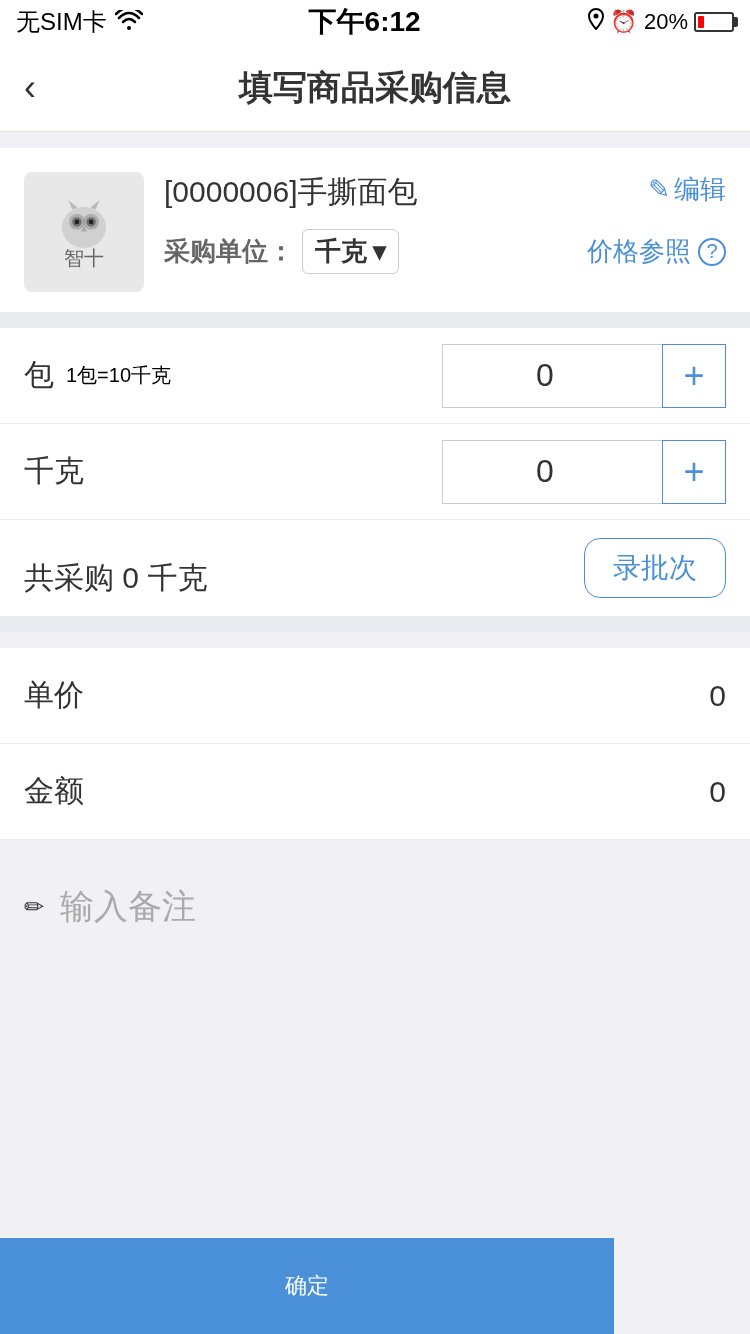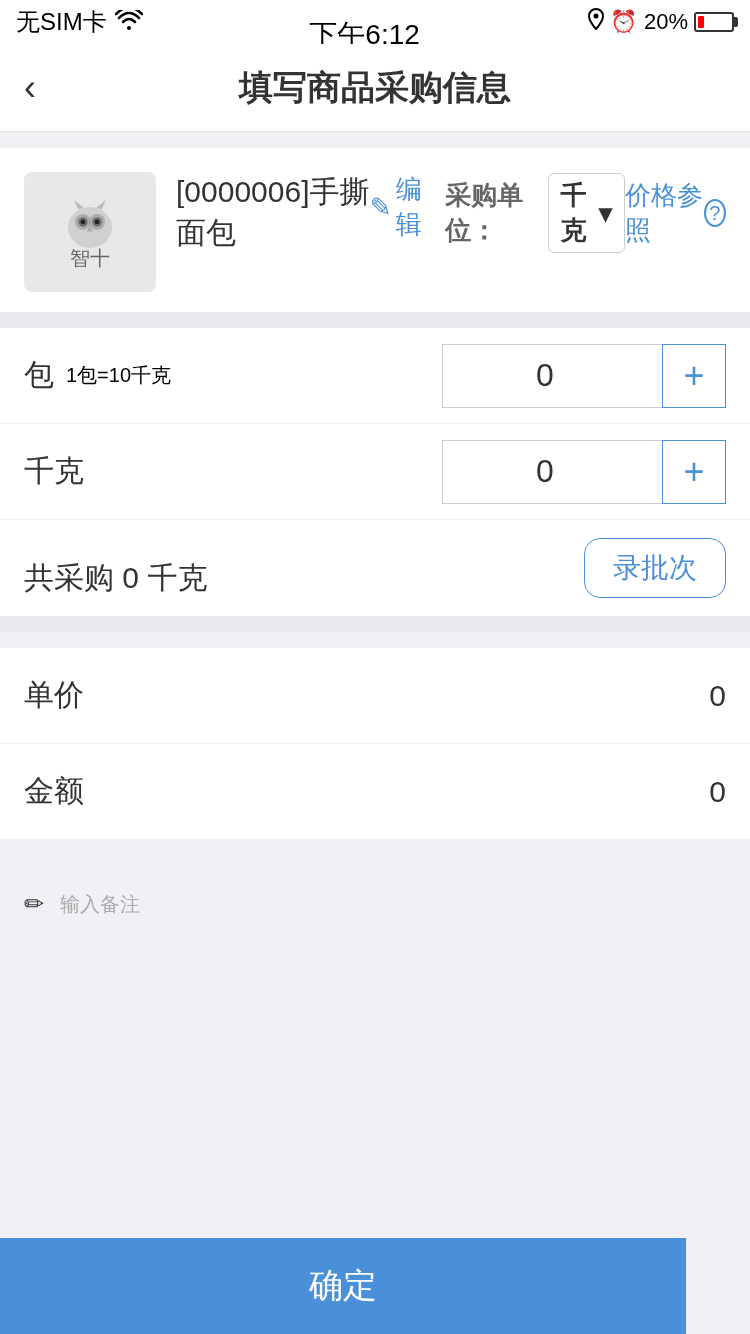--- a/index.html
+++ b/index.html
@@ -12,27 +12,28 @@
       font-size: 28px;
       color: #333;
     }
 
     
     .status-bar {
       width: 750px;
       height: 44px;
       background: #fff;
       display: flex;
+      align-items: center;
       justify-content: space-between;
       padding: 16px 16px;
       font-size: 24px;
       color: #000;
     }
     .status-left { display: flex; align-items: center; gap: 8px; }
-    .status-center { font-size: 28px; font-weight: 400; }
+    .status-center { font-size: 28px; font-weight: 700; }
     .status-right { display: flex; align-items: center; gap: 6px; font-size: 22px; }
     .battery-icon {
       width: 40px; height: 20px;
       border: 2px solid #333;
       border-radius: 3px;
       position: relative;
       display: inline-flex;
       align-items: center;
       padding: 2px;
     }
@@ -81,21 +82,21 @@
     
     .product-card {
       background: #fff;
       margin-top: 16px;
       padding: 24px 24px 20px 24px;
       display: flex;
       align-items: flex-start;
       gap: 20px;
     }
     .product-image {
-      width: 132px;
+      width: 120px;
       height: 120px;
       background: #e8e8e8;
       border-radius: 8px;
       flex-shrink: 0;
       display: flex;
       align-items: center;
       justify-content: center;
       color: #999;
       font-size: 22px;
     }
@@ -103,21 +104,21 @@
       width: 80px;
       height: 80px;
       display: flex;
       flex-direction: column;
       align-items: center;
       justify-content: center;
     }
     .product-info {
       flex: 1;
       display: flex;
-      flex-direction: row;
+      flex-direction: column;
       gap: 16px;
     }
     .product-header {
       display: flex;
       align-items: flex-start;
       justify-content: space-between;
     }
     .product-name {
       font-size: 30px;
       color: #333;
@@ -149,21 +150,21 @@
       padding: 4px 12px;
       font-size: 26px;
       color: #333;
       cursor: pointer;
     }
     .price-ref {
       font-size: 26px;
       color: #4a90d9;
       display: flex;
       align-items: center;
-      gap: 0;
+      gap: 7px;
       cursor: pointer;
     }
 
     
     .divider-section {
       width: 750px;
       height: 16px;
       background: #e8eaf0;
     }
 
@@ -268,40 +269,40 @@
     .notes-section {
       background: #f0f0f5;
       margin-top: 16px;
       padding: 28px 24px;
       display: flex;
       align-items: center;
       gap: 16px;
       min-height: 96px;
     }
     .notes-placeholder {
-      font-size: 20px;
+      font-size: 34px;
       color: #aaa;
     }
 
     
     .content-spacer {
       height: 300px;
       background: #f0f0f5;
     }
 
     
     .confirm-btn {
       position: fixed;
       bottom: 0;
       left: 0;
-      width: 686px;
+      width: 614px;
       height: 96px;
       background: #4a90d9;
       color: #fff;
-      font-size: 34px;
+      font-size: 22px;
       display: flex;
       align-items: center;
       justify-content: center;
       cursor: pointer;
       border: none;
       outline: none;
       font-family: Liberation Mono, monospace;
     }
 
     

